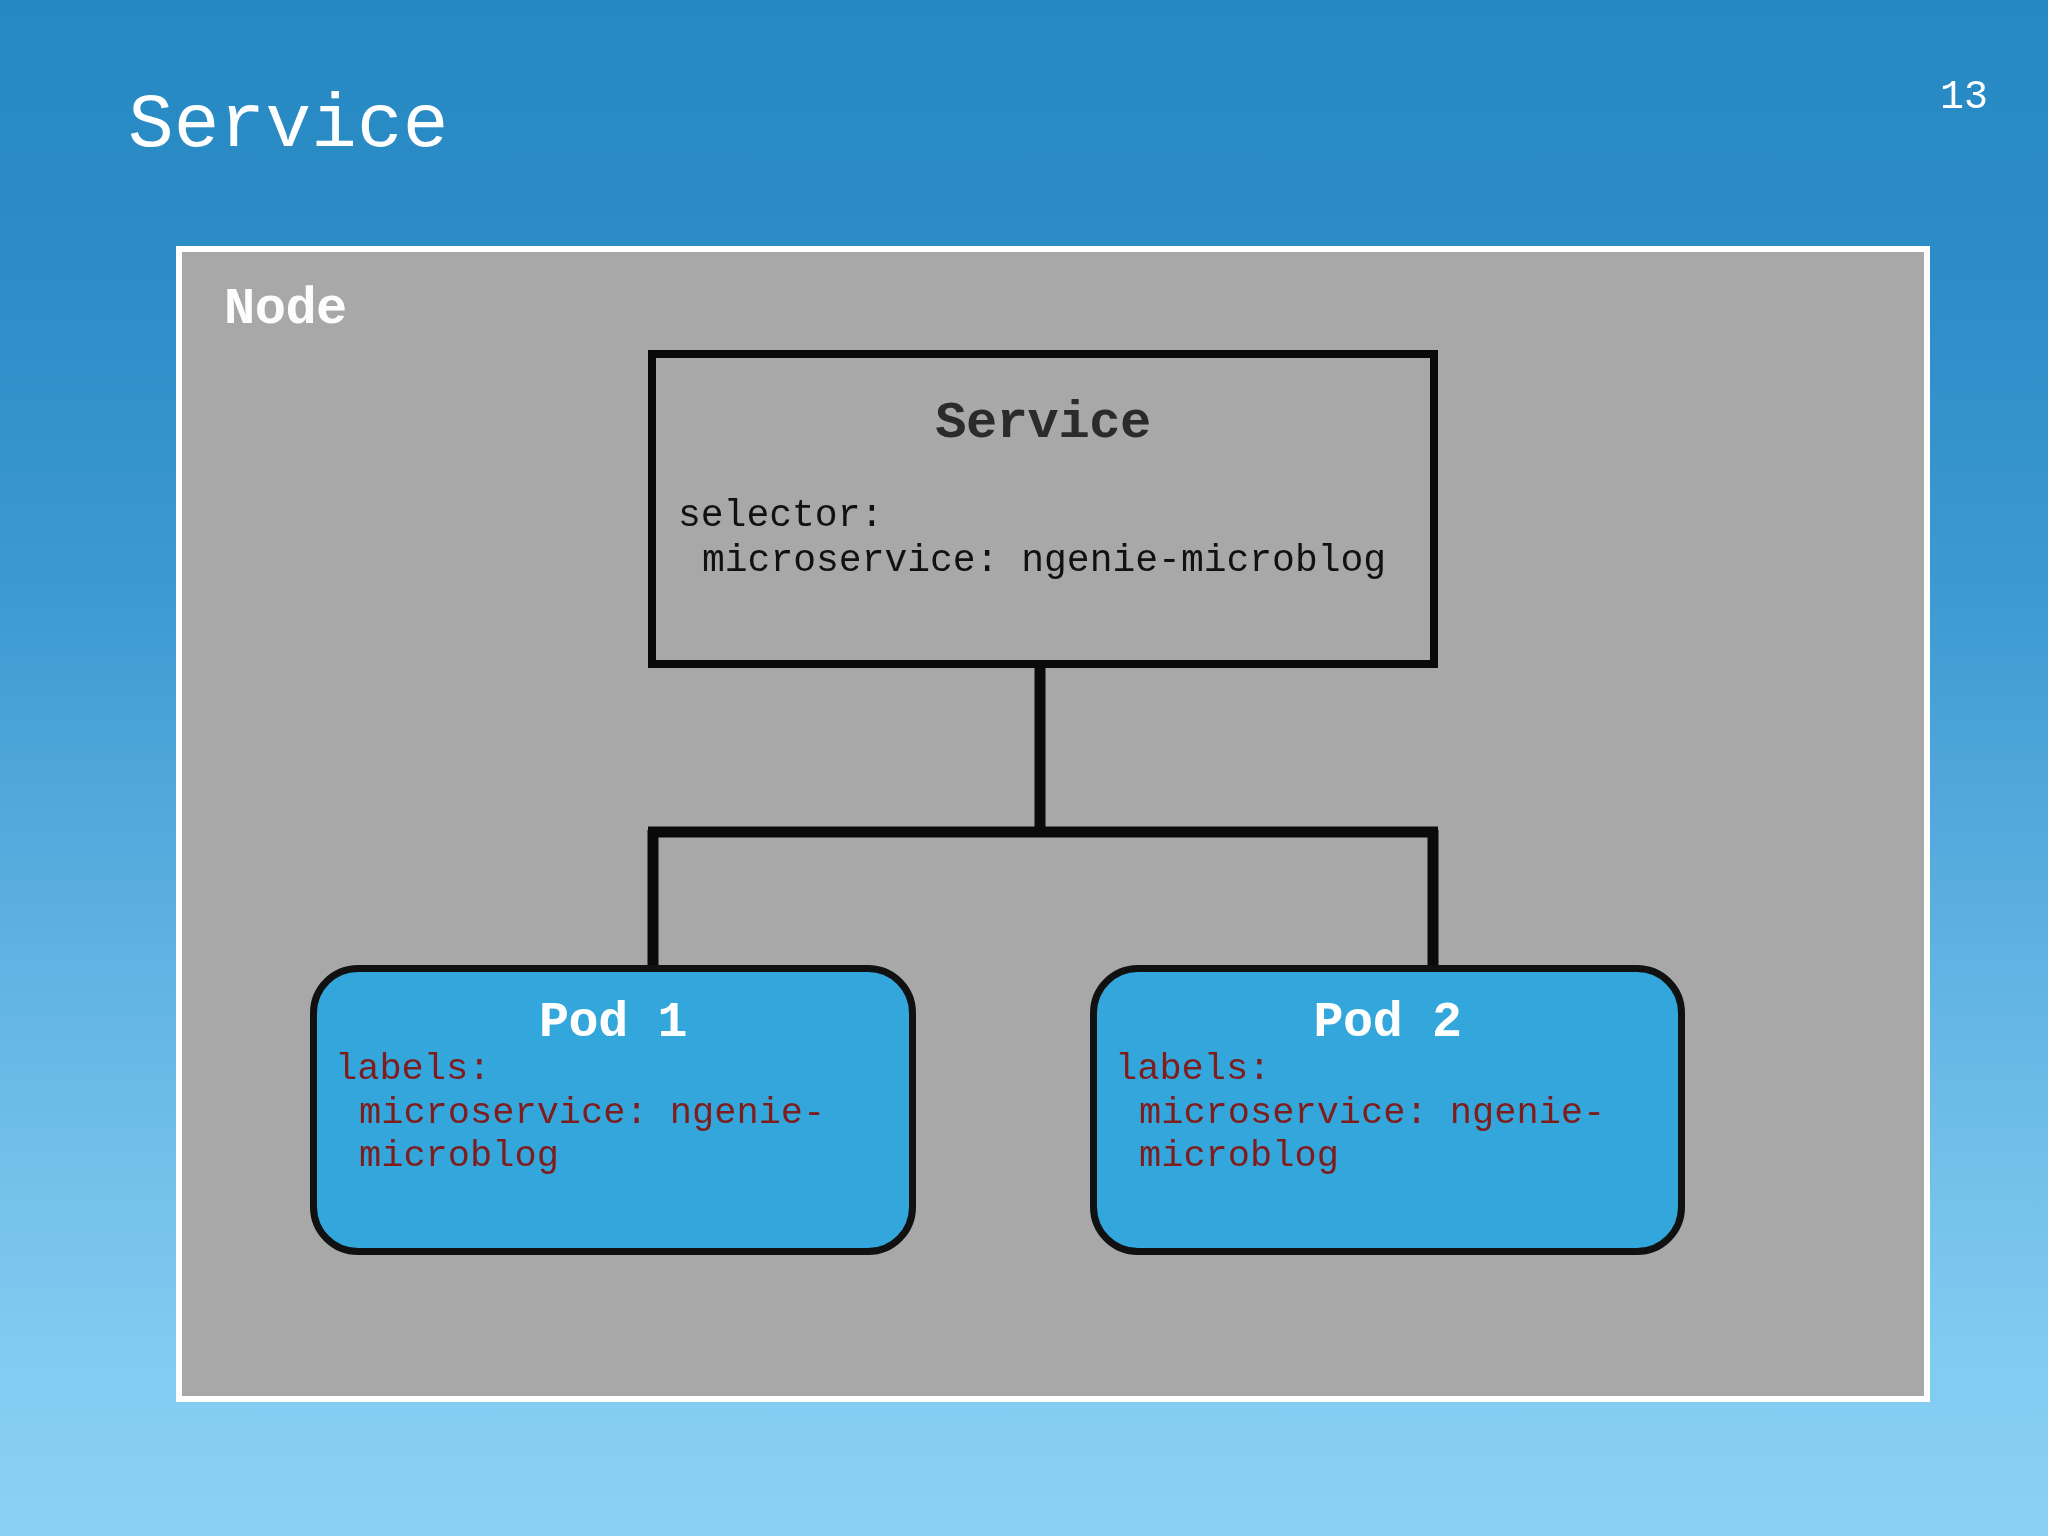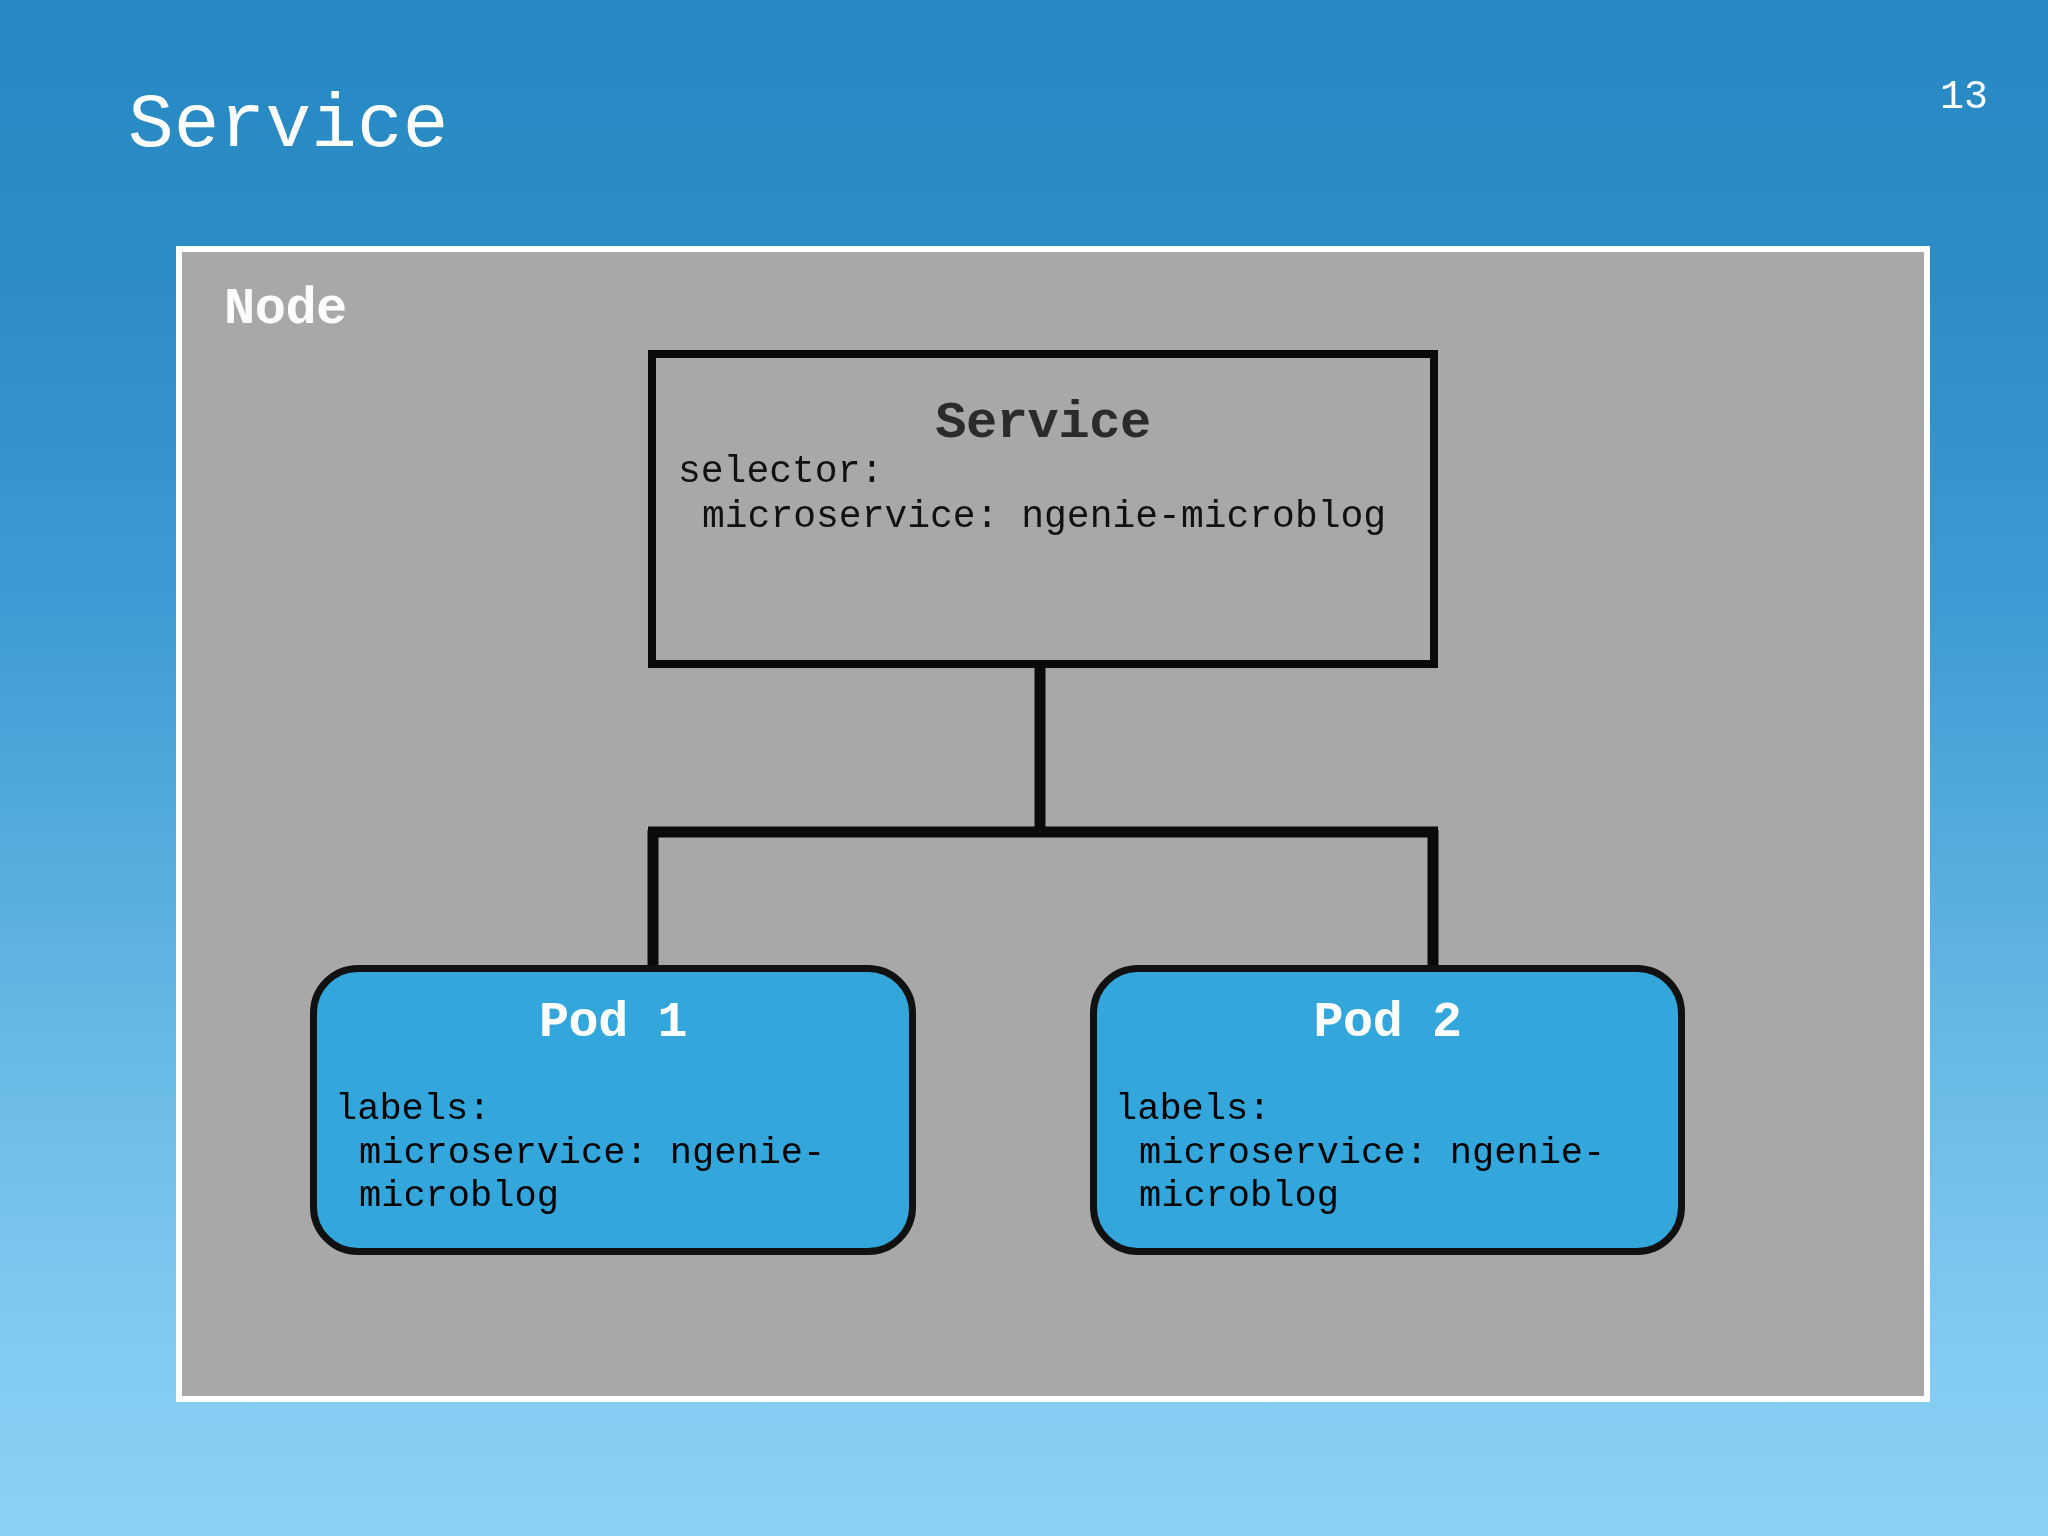--- a/index.html
+++ b/index.html
@@ -95,20 +95,21 @@
   #service-title {
     text-align: center;
     font-size: 52px;
     font-weight: 700;
     color: #2b2b2b;
     margin-top: 40px;
     line-height: 1;
     letter-spacing: -0.4px;
   }
   .kv-block {
+    margin-top: 44px;
     padding-left: 22px;
     color: #111111;
     font-size: 38px;
     font-weight: 400;
     line-height: 1.18;
   }
   .kv-key { display: block; }
   .kv-val { display: block; padding-left: 24px; }
 
   
@@ -125,23 +126,22 @@
   .pod-title {
     text-align: center;
     font-size: 50px;
     font-weight: 700;
     color: #ffffff;
     margin-top: 26px;
     line-height: 1;
     letter-spacing: -0.4px;
   }
   .pod-kv {
-    margin-top: 40px;
     padding-left: 18px;
-    color: #000000;
+    color: #7f1d1d;
     font-size: 37px;
     font-weight: 400;
     line-height: 1.18;
   }
 </style>
 </head>
 <body>
 
 <div id="slide">
 

